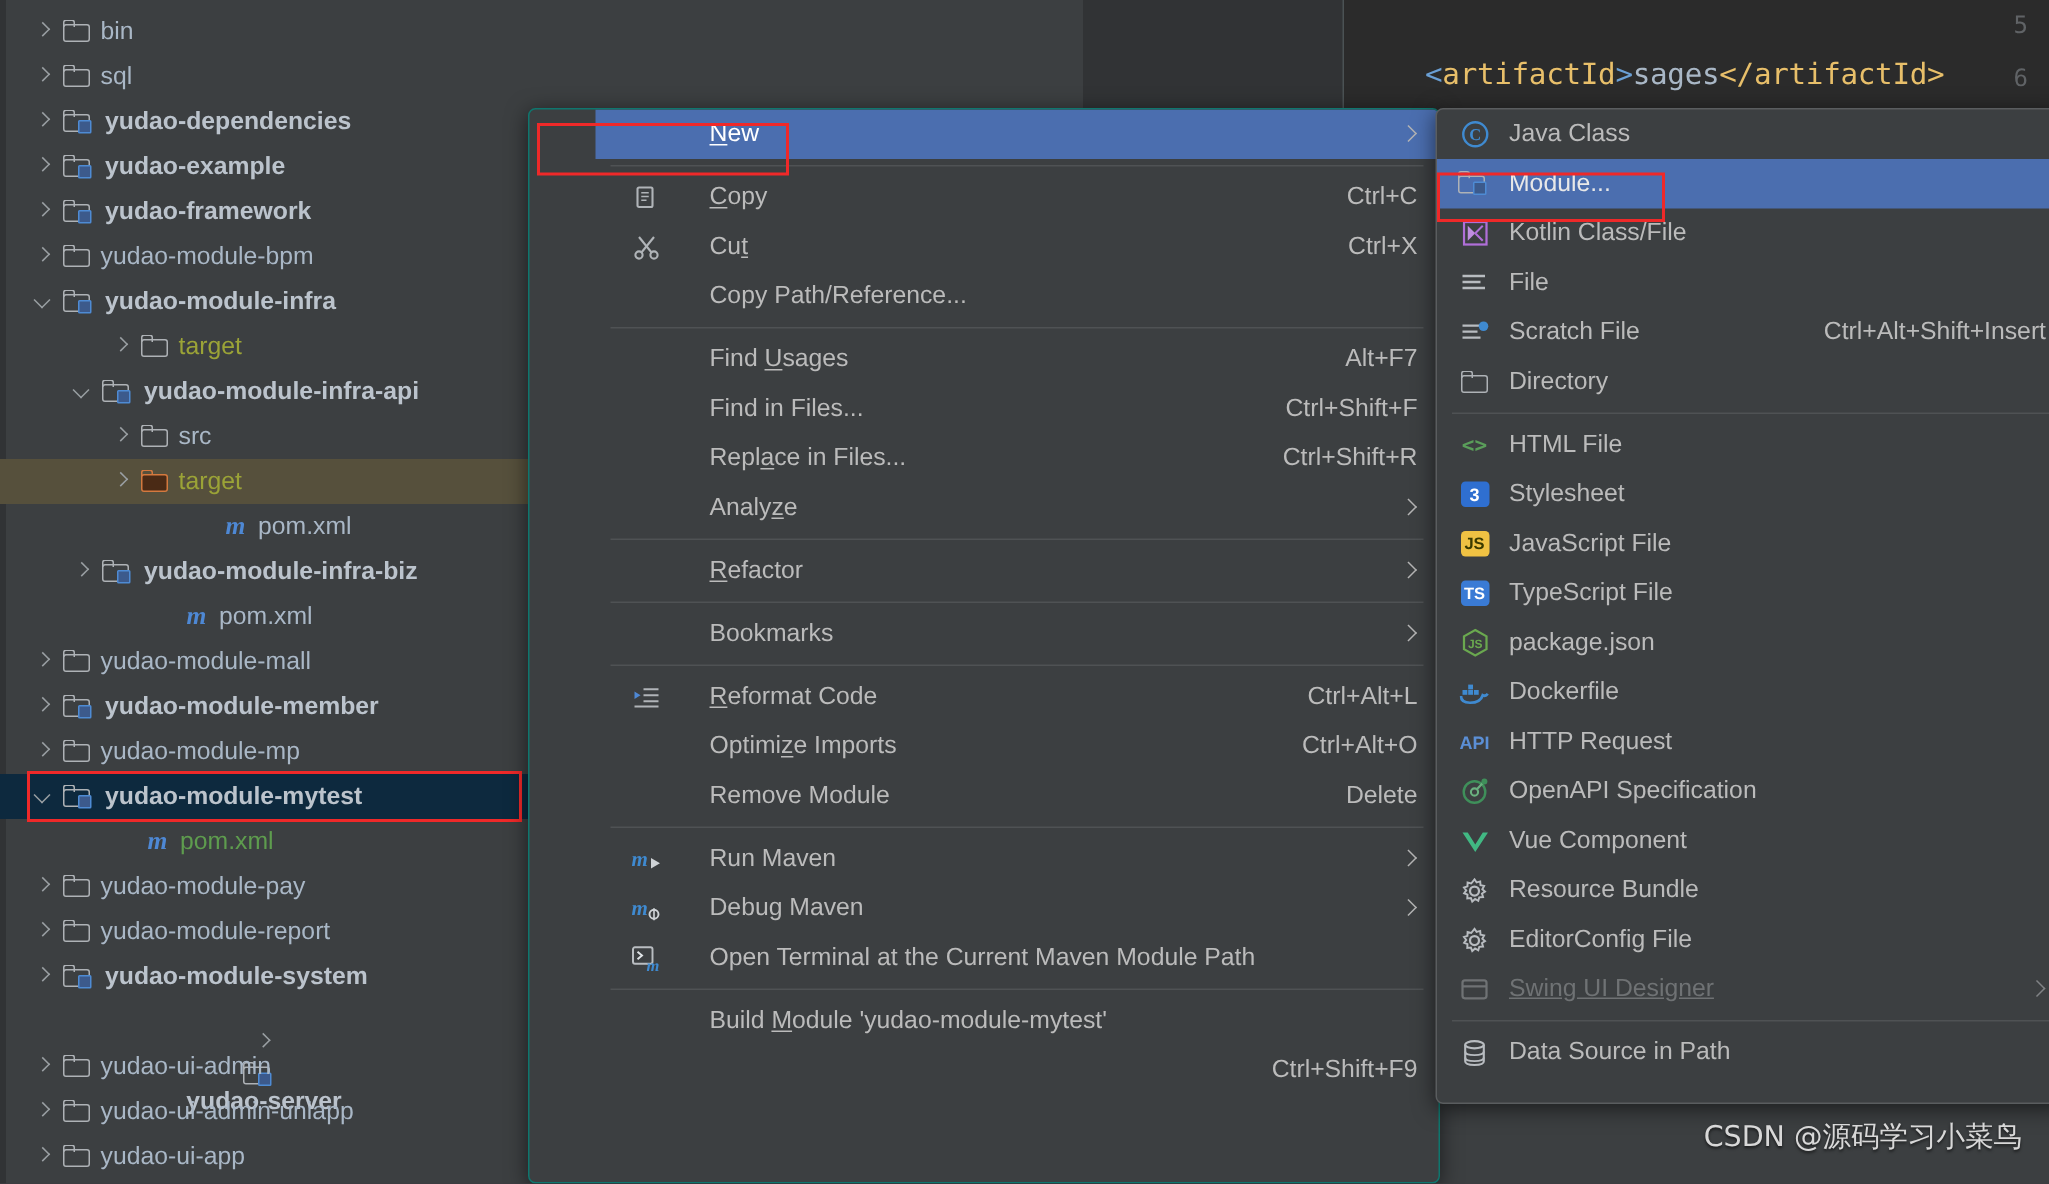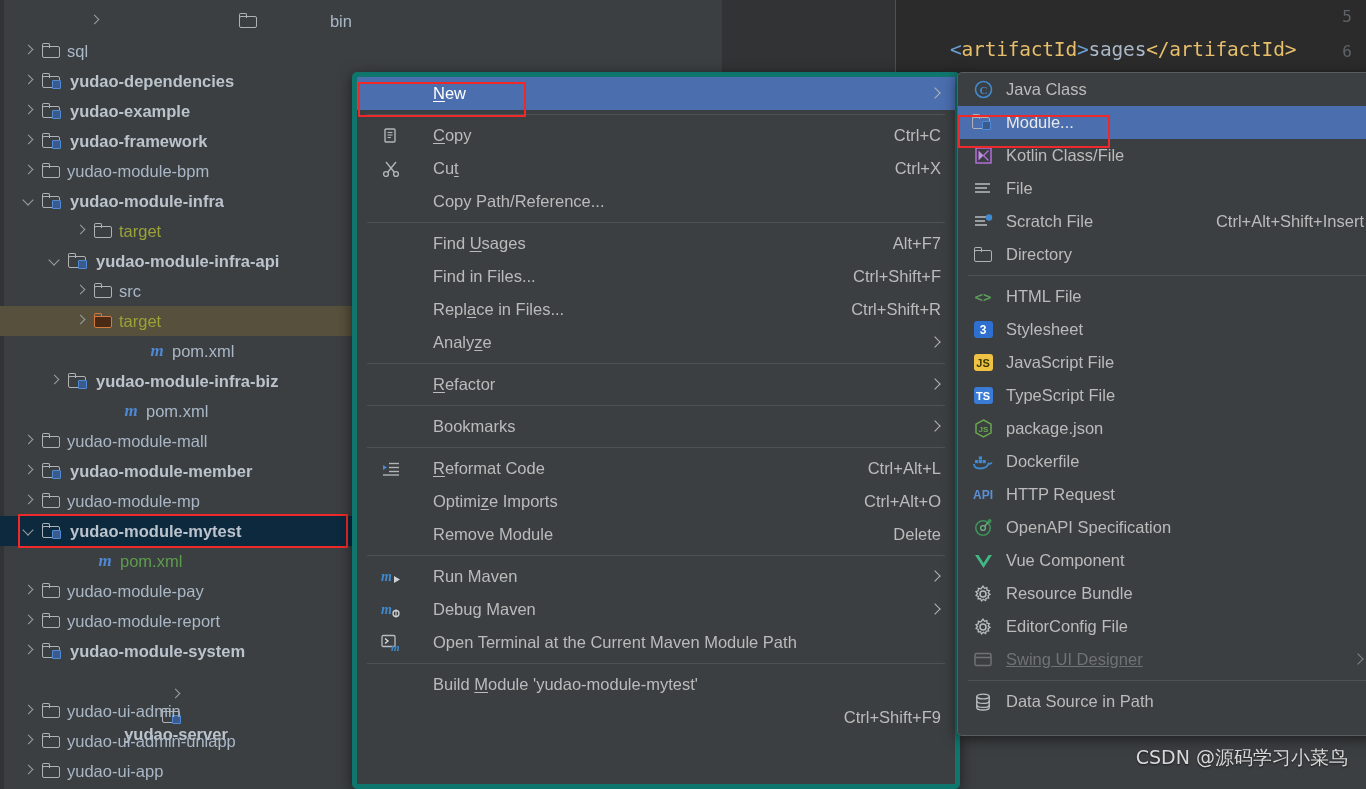--- a/index.html
+++ b/index.html
@@ -123,23 +123,24 @@
     background:#0d293e;
   }
   .redbox {
     position:absolute; border:2.5px solid #ef2929; pointer-events:none;
   }
 
   
   .ctx-menu {
     position:absolute; left:352px; top:72px; width:608px; height:717px;
     background:#3c3f41;
-    border:5px solid #0f766e; border-radius:5px;
+    border:1px solid #0f766e; border-radius:5px;
     box-shadow:0 3px 14px rgba(0,0,0,.55);
     overflow:hidden;
+    padding-left:44px;
   }
   .mi {
     position:relative; height:33px; display:flex; align-items:center;
     padding-left:28px; padding-right:14px; white-space:nowrap;
   }
   .mi .miicon {
     position:absolute; left:24px; width:20px; height:18px;
     display:flex; align-items:center; justify-content:center;
   }
   .mi .mitext {
@@ -228,21 +229,21 @@
 
     <div class="code-line" style="top:38px;">
       <span class="brack">&lt;</span><span class="tag">artifactId</span><span class="brack">&gt;</span><span class="txt">sages</span><span class="tag">&lt;/artifactId&gt;</span>
     </div>
   </div>
 
   <div class="tree-panel">
     <div class="tree-left-edge"></div>
     <div class="tree-scroll-track"></div>
     <div id="tree-rows">
-        <div class="tree-row" style="top: 6px; justify-content: space-between;">
+        <div class="tree-row" style="top: 6px;">
           <span style="flex: 0 0 22px;"></span>
           <span class="arrow right"></span>
           <span style="flex: 0 0 6px;"></span>
           <span class="ic ic-folder">
             <span class="tab"></span>
             <span class="bdy"></span>
           </span>
           <span class="lbl ">bin</span>
         </div>
         <div class="tree-row" style="top: 36px;">

